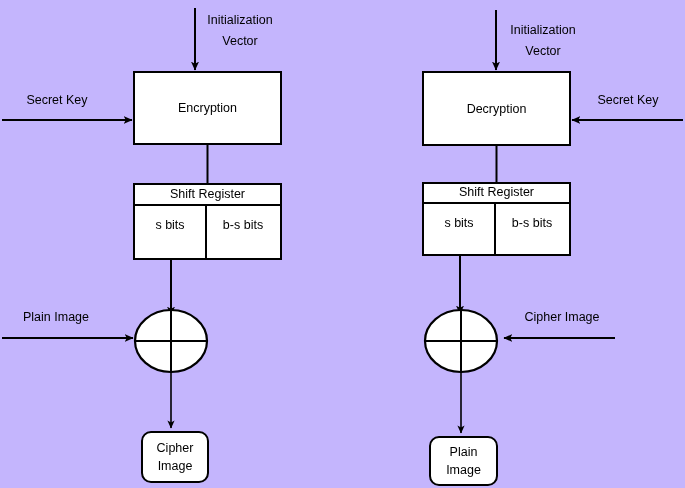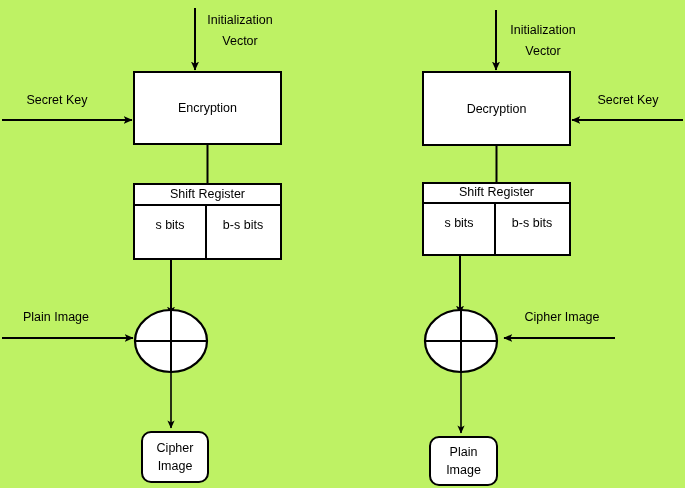--- a/index.html
+++ b/index.html
@@ -4,21 +4,21 @@
 <style>
   html, body {
     margin: 0;
     padding: 0;
     background: #ffffff;
   }
   #canvas {
     position: relative;
     width: 685px;
     height: 488px;
-    background: #bef264;
+    background: #c4b5fd;
     font-family: "Liberation Sans", sans-serif;
     overflow: hidden;
   }
   svg#diagram {
     position: absolute;
     left: 0;
     top: 0;
     width: 685px;
     height: 488px;
   }

